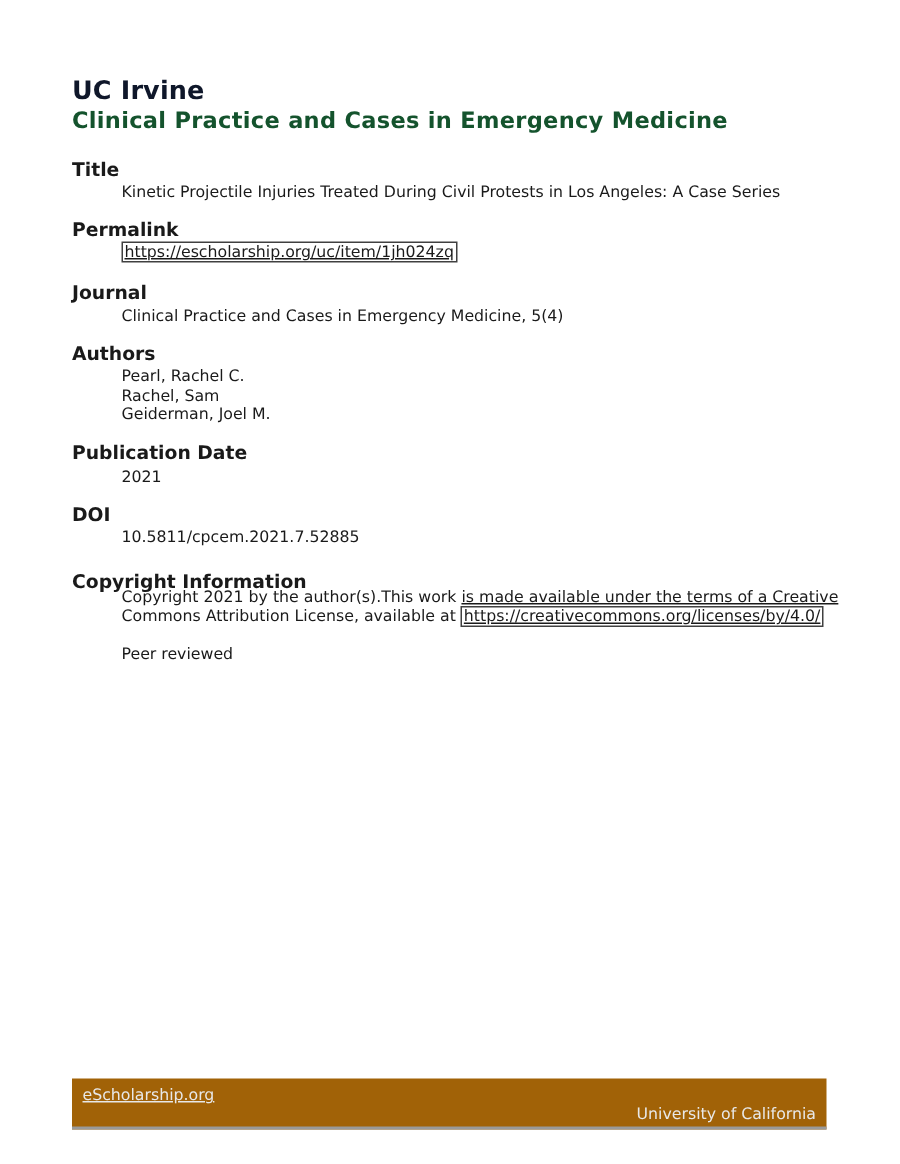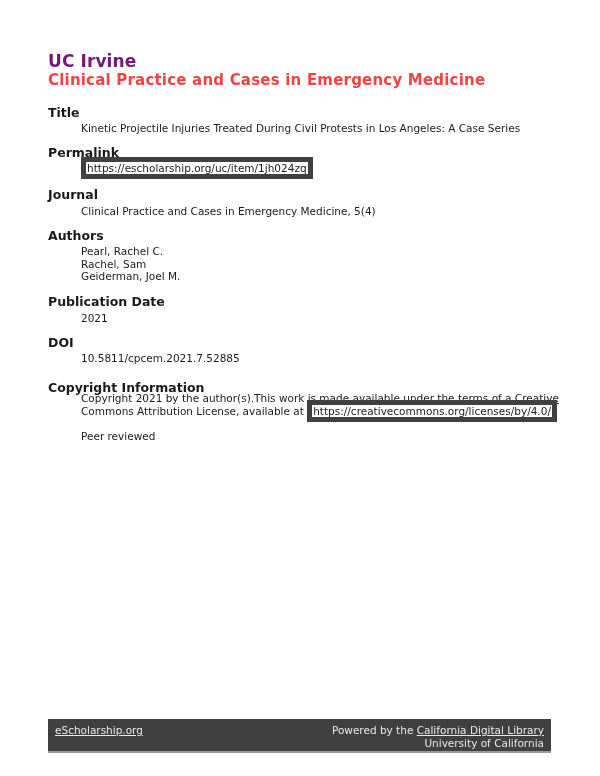--- a/index.html
+++ b/index.html
@@ -1,25 +1,25 @@
 <!DOCTYPE html>
 <html><head>
   <meta charset="utf-8">
   <style>
     html, body { margin: 0; padding: 0; background: #ffffff; }
     body { width: 600px; height: 776px; position: relative; overflow: hidden;
            font-family: "DejaVu Sans", sans-serif; color: #1a1a1a; }
     .abs { position: absolute; white-space: nowrap; }
-    .inst { left: 48px; top: 51px; font-size: 17px; font-weight: bold; color: #701a75; letter-spacing: 0.1px; }
-    .sub { left: 48px; top: 71px; font-size: 15px; font-weight: bold; color: #ef4444; letter-spacing: 0.2px; }
+    .inst { left: 48px; top: 51px; font-size: 17px; font-weight: bold; color: #0f172a; letter-spacing: 0.1px; }
+    .sub { left: 48px; top: 71px; font-size: 15px; font-weight: bold; color: #14532d; letter-spacing: 0.2px; }
     .h { left: 48px; font-size: 12.5px; font-weight: bold; color: #1a1a1a; }
     .v { left: 48px; font-size: 10.5px; color: #1a1a1a; line-height: 12.5px; margin-left: 33px; }
-    .boxlink { border: 5px solid #404040; padding: 0 1px; color: #1a1a1a; }
+    .boxlink { border: 1px solid #404040; padding: 0 1px; color: #1a1a1a; text-decoration: underline; }
     .ul { text-decoration: underline; }
-    .footer { position: absolute; left: 48px; top: 719px; width: 503px; height: 34px; background: #404040;
+    .footer { position: absolute; left: 48px; top: 719px; width: 503px; height: 34px; background: #a16207;
               border-bottom: 2px solid #9a9a9a; box-sizing: border-box; }
     .footer .f { position: absolute; color: #e8e8e8; font-size: 10.5px; white-space: nowrap; }
     .footer .left { left: 7px; top: 5px; text-decoration: underline; }
     .footer .right1 { right: 7px; top: 5px; }
     .footer .right2 { right: 7px; top: 18px; }
     .footer .cdl { text-decoration: underline; }
   </style>
 </head>
 <body>
 
@@ -53,15 +53,14 @@
   <span>Copyright 2021 by the author(s).This work </span><span class="ul">is made available under the terms of a Creative</span>
 </div>
 <div class="abs v" style="top:405px">
   <span>Commons Attribution License, available at </span><span class="boxlink">https://creativecommons.org/licenses/by/4.0/</span>
 </div>
 
 <div class="abs v" style="top:430px">Peer reviewed</div>
 
 <div class="footer">
   <span class="f left">eScholarship.org</span>
-  <span class="f right1"><span>Powered by the </span><span class="cdl">California Digital Library</span></span>
   <span class="f right2">University of California</span>
 </div>
 
 </body></html>

